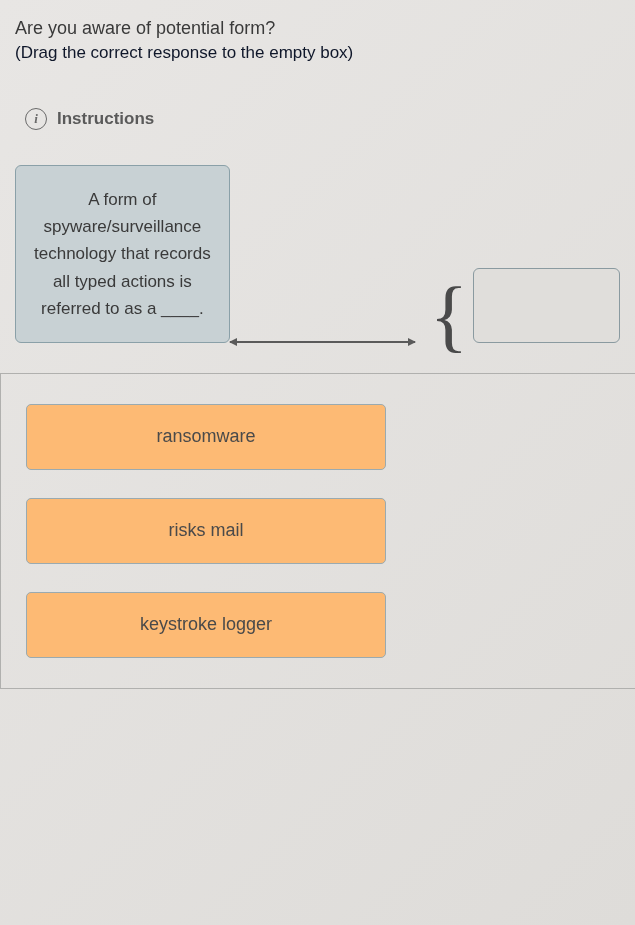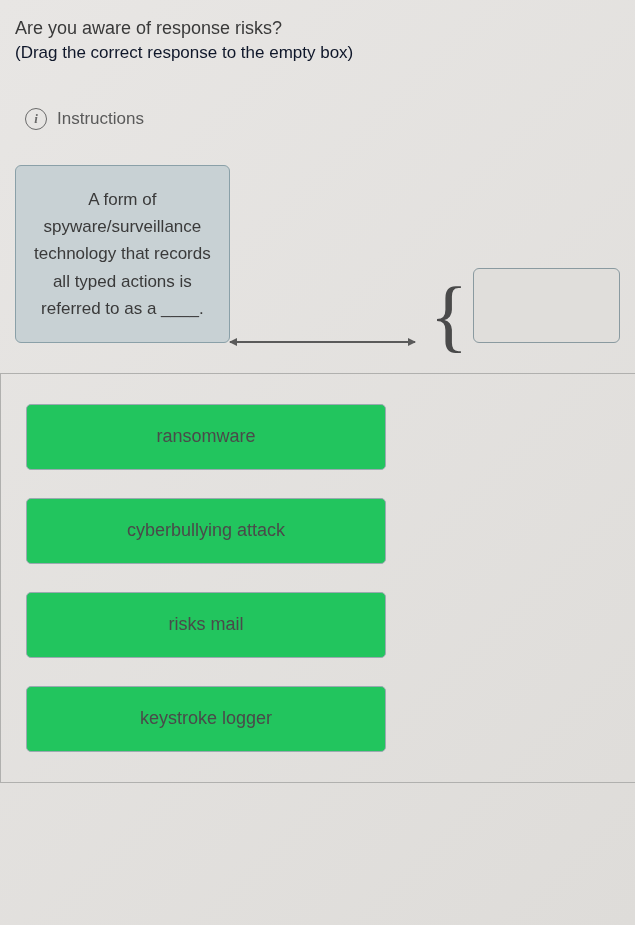--- a/index.html
+++ b/index.html
@@ -45,20 +45,21 @@
       justify-content: center;
       font-size: 13px;
       font-weight: bold;
       color: #6a6a6a;
       font-family: Georgia, serif;
       font-style: italic;
     }
     .instructions-label {
       font-size: 17px;
       color: #5a5a5a;
+      font-weight: bold;
     }
     .matching-area {
       display: flex;
       align-items: flex-end;
       padding-left: 0;
       margin-bottom: 30px;
       position: relative;
     }
     .prompt-card {
       width: 225px;
@@ -130,51 +131,50 @@
       margin-left: -15px;
       margin-right: -15px;
       padding-left: 25px;
       width: calc(100% + 30px);
     }
     .option-item {
       width: 360px;
       height: 66px;
       border: 1.5px solid #9aaab0;
       border-radius: 5px;
-      background: #22c55e;
+      background: #fdba74;
       display: flex;
       align-items: center;
       justify-content: center;
       font-size: 18px;
       color: #4a4a4a;
       margin-bottom: 28px;
       cursor: grab;
     }
     .option-item:last-child {
       margin-bottom: 5px;
     }
   </style>
 </head>
 <body>
 
-<div class="question-title">Are you aware of response risks?</div>
+<div class="question-title">Are you aware of potential form?</div>
 <div class="question-subtitle">(Drag the correct response to the empty box)</div>
 
 <div class="instructions-row">
   <div class="info-icon">i</div>
   <div class="instructions-label">Instructions</div>
 </div>
 
 <div class="matching-area">
   <div class="prompt-card">A form of spyware/surveillance technology that records all typed actions is referred to as a ____.</div>
   <div class="connector">
     <div class="connector-line"></div>
   </div>
   <div class="brace">{</div>
   <div class="drop-target"></div>
 </div>
 
 <div class="options-panel">
   <div class="option-item">ransomware</div>
-  <div class="option-item">cyberbullying attack</div>
   <div class="option-item">risks mail</div>
   <div class="option-item">keystroke logger</div>
 </div>
 
 </body></html>

